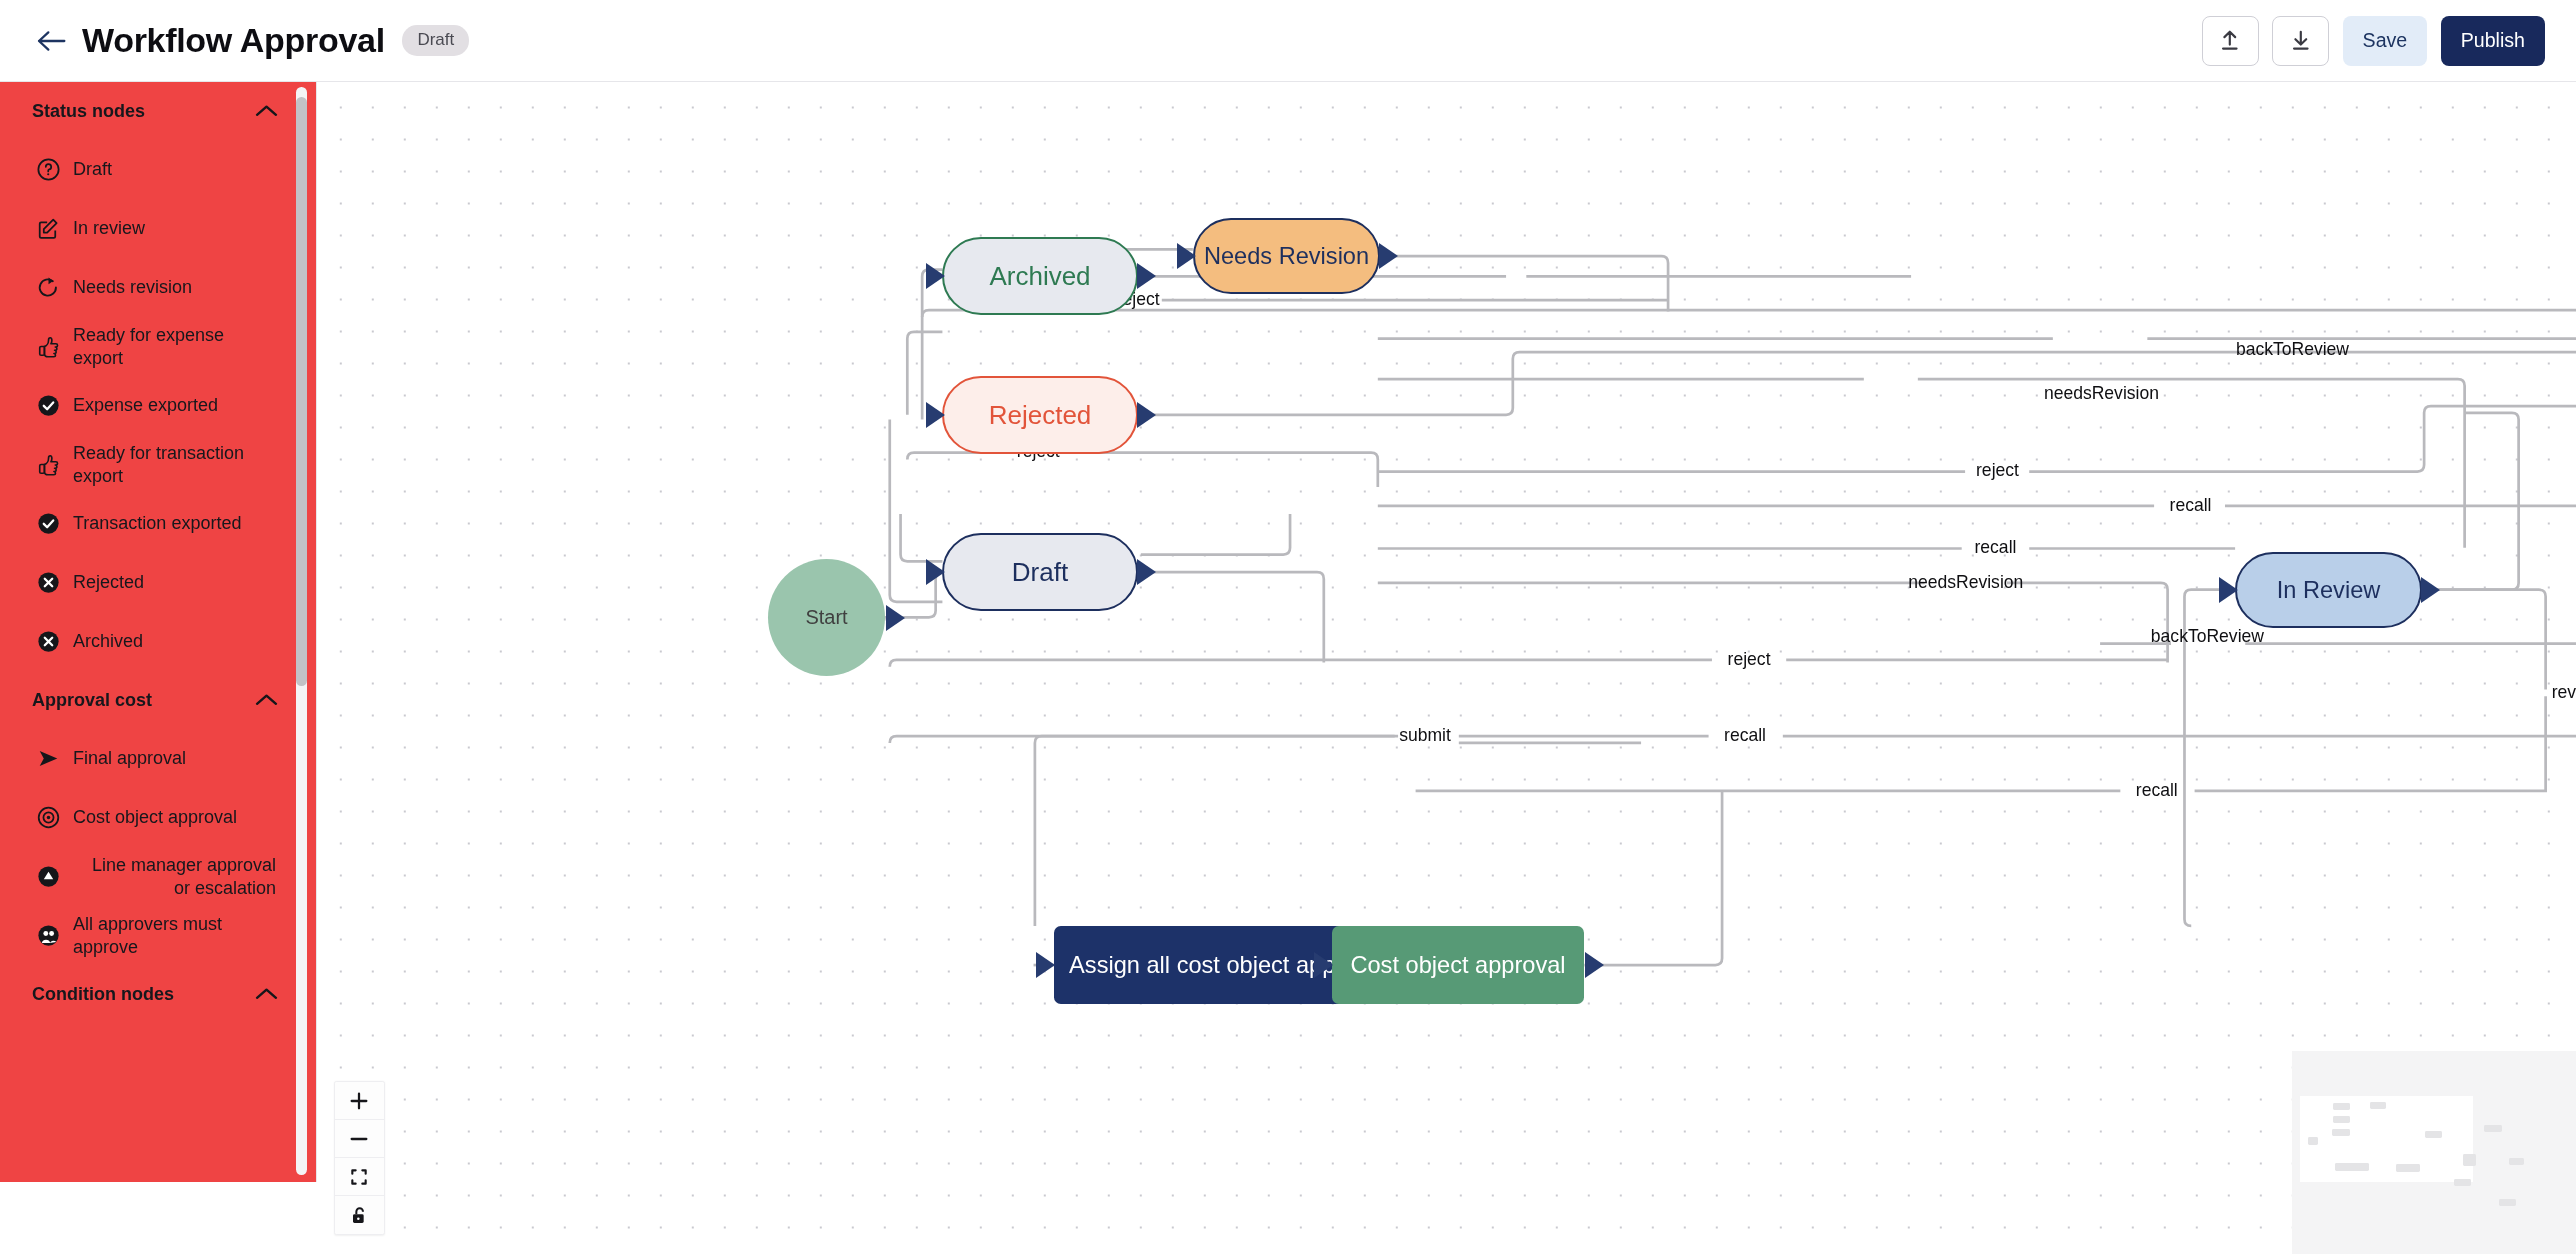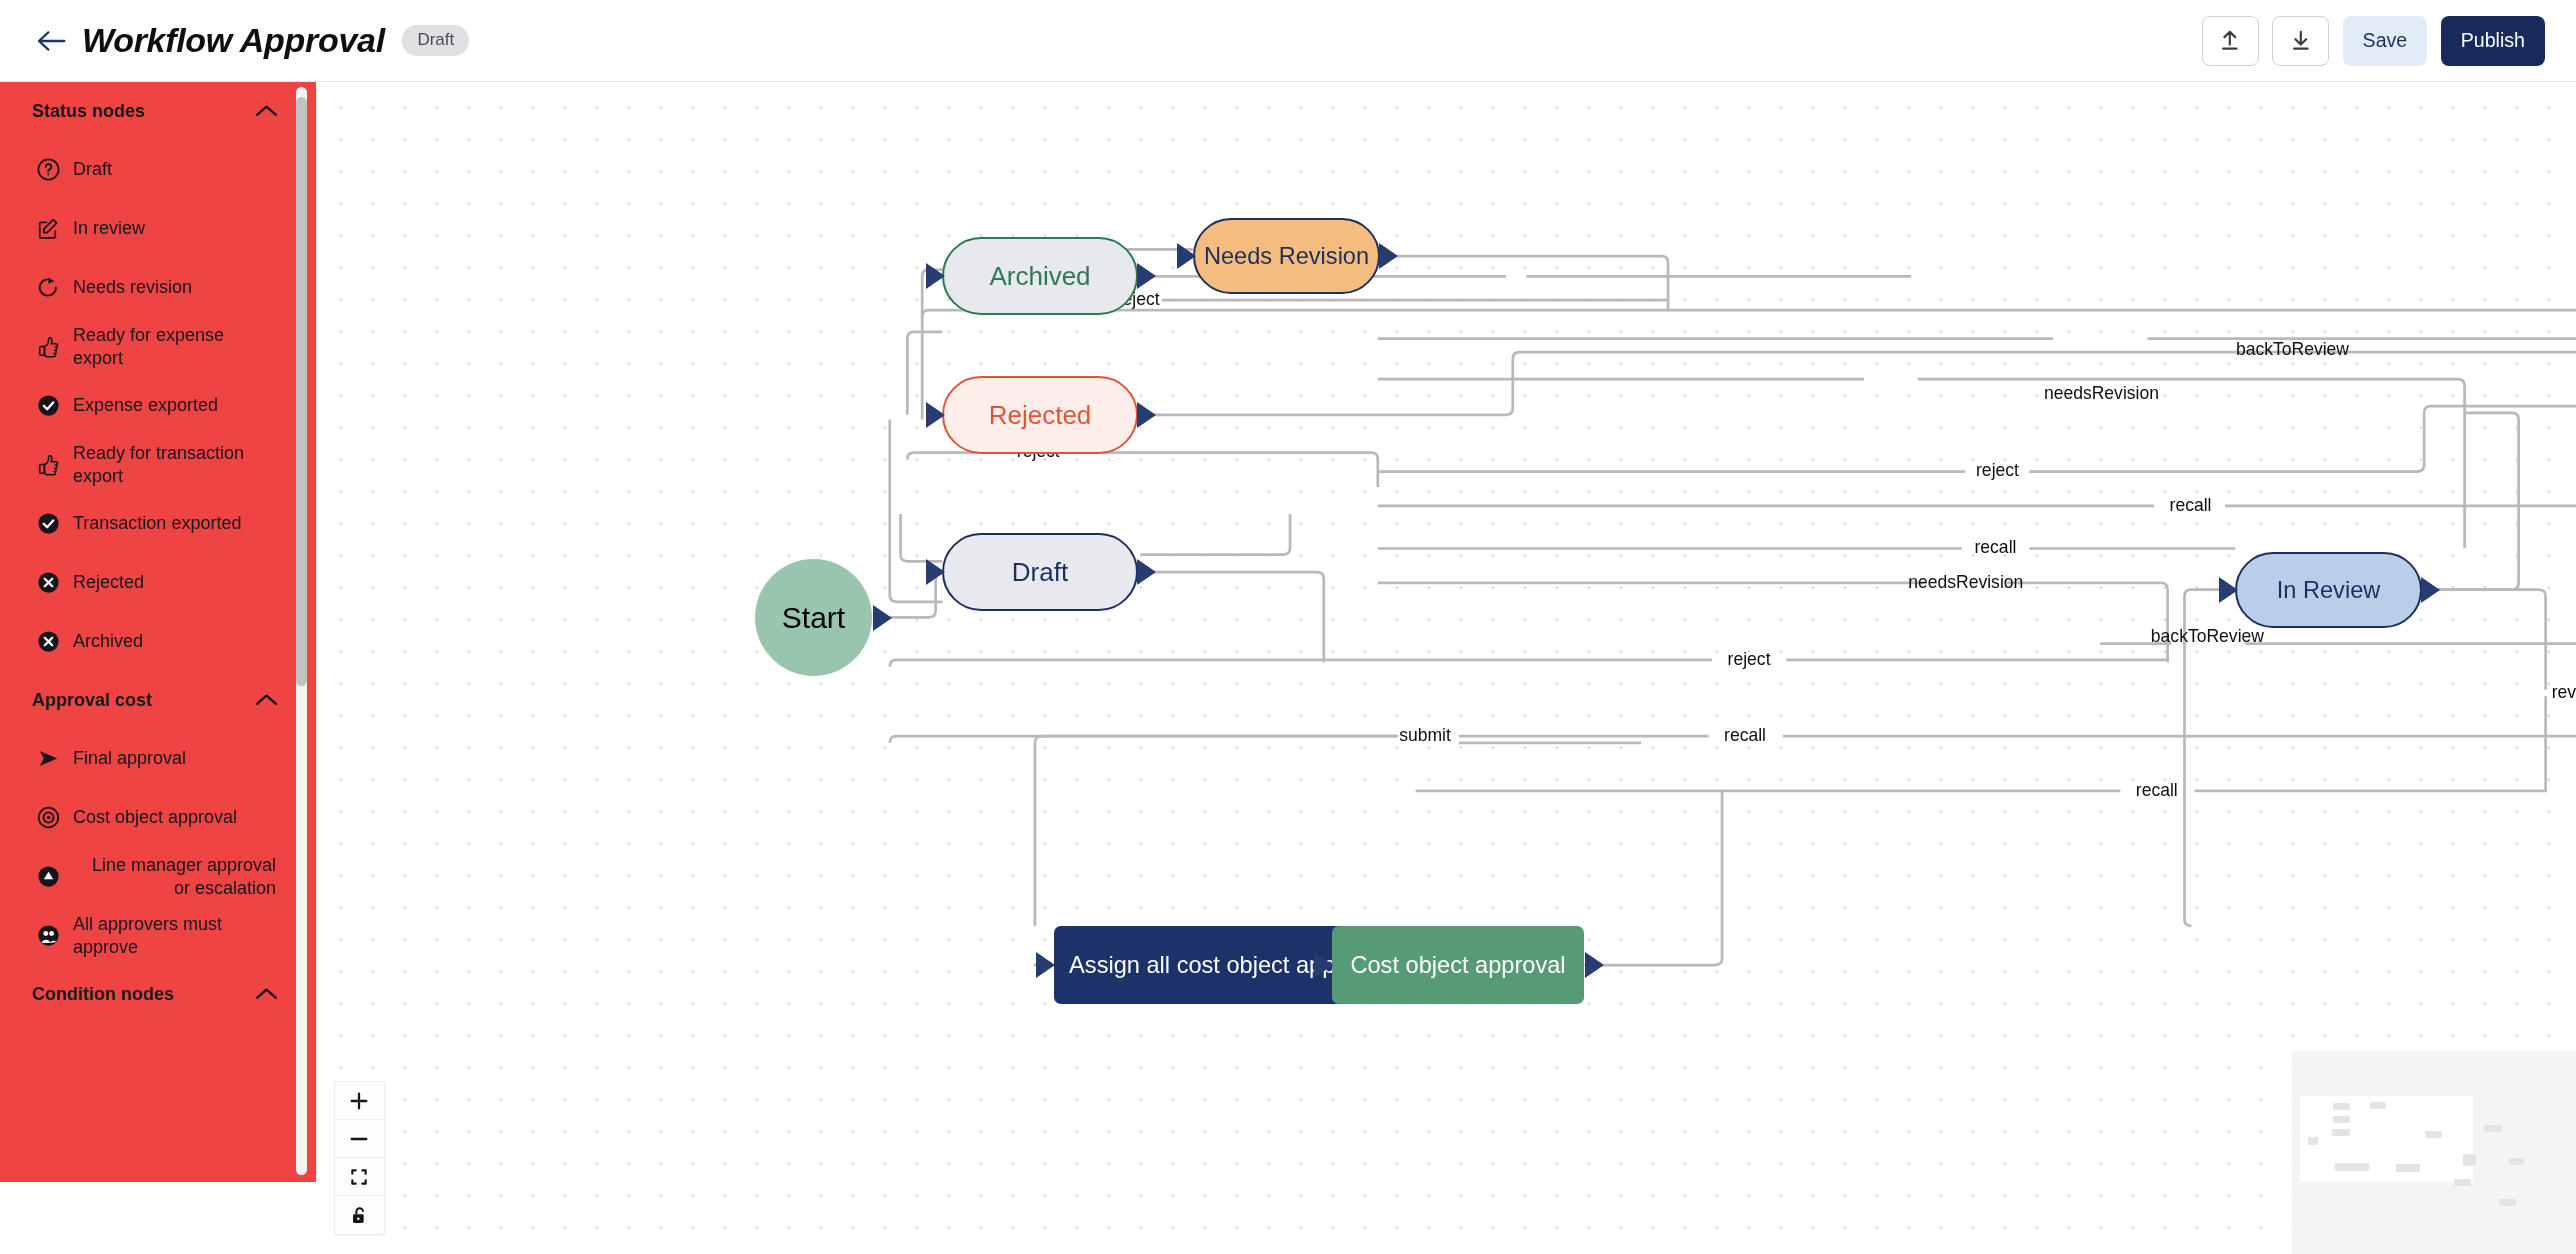--- a/index.html
+++ b/index.html
@@ -21,21 +21,21 @@
     display: flex; align-items: center;
   }
   #back-btn {
     margin-left: 32px; width: 38px; height: 38px;
     display: flex; align-items: center; justify-content: center;
     cursor: pointer; background: none; border: none;
   }
   #page-title {
     margin-left: 12px;
     font-size: 34px; font-weight: 700; color: #0d0d12;
-    letter-spacing: -0.3px; white-space: nowrap; font-style: italic;
+    letter-spacing: -0.3px; white-space: nowrap;
   }
   #status-badge {
     margin-left: 17.6px;
     background: #e2dfe3; color: #4a4a52;
     border-radius: 15px;
     padding: 6px 15px 7.4px;
     font-size: 17px; line-height: 1;
   }
   #header-actions {
     margin-left: auto; margin-right: 31px;
@@ -419,21 +419,21 @@
           <text class="edt" x="2799" y="822" text-anchor="middle" dominant-baseline="middle">backToReview</text>
           <text class="edt" x="2120" y="856" text-anchor="middle" dominant-baseline="middle">reject</text>
           <text class="edt" x="1640" y="969" text-anchor="middle" dominant-baseline="middle">submit</text>
           <text class="edt" x="2114" y="969" text-anchor="middle" dominant-baseline="middle">recall</text>
           <text class="edt" x="2724" y="1050" text-anchor="middle" dominant-baseline="middle">recall</text>
           <text class="edt" x="3330" y="906" text-anchor="middle" dominant-baseline="middle">revi</text>
         </g>
     </svg>
 
     <div id="nodes-layer">
-        <div class="node" style="left: 437px; top: 477px; width: 117px; height: 117px; background: rgb(154, 197, 173); color: #000000; font-size: 30px; border-radius: 50%;">
+        <div class="node" style="left: 450px; top: 477px; width: 117px; height: 117px; background: rgb(154, 197, 173); color: #404040; font-size: 20px; border-radius: 50%;">
           <span class="node-label">Start</span>
           <span class="handle h-out"></span>
         </div>
         <div class="node node-status" style="left: 624px; top: 155px; width: 196px; height: 78px; background: rgb(231, 233, 239); color: rgb(46, 122, 82); font-size: 26px; border-radius: 674px; border: 2px solid rgb(46, 122, 82);">
           <span class="node-label">Archived</span>
           <span class="handle h-in"></span>
           <span class="handle h-out"></span>
         </div>
         <div class="node node-status" style="left: 624px; top: 294px; width: 196px; height: 78px; background: rgb(253, 238, 234); color: rgb(226, 84, 58); font-size: 26px; border-radius: 674px; border: 2px solid rgb(226, 84, 58);">
           <span class="node-label">Rejected</span>

